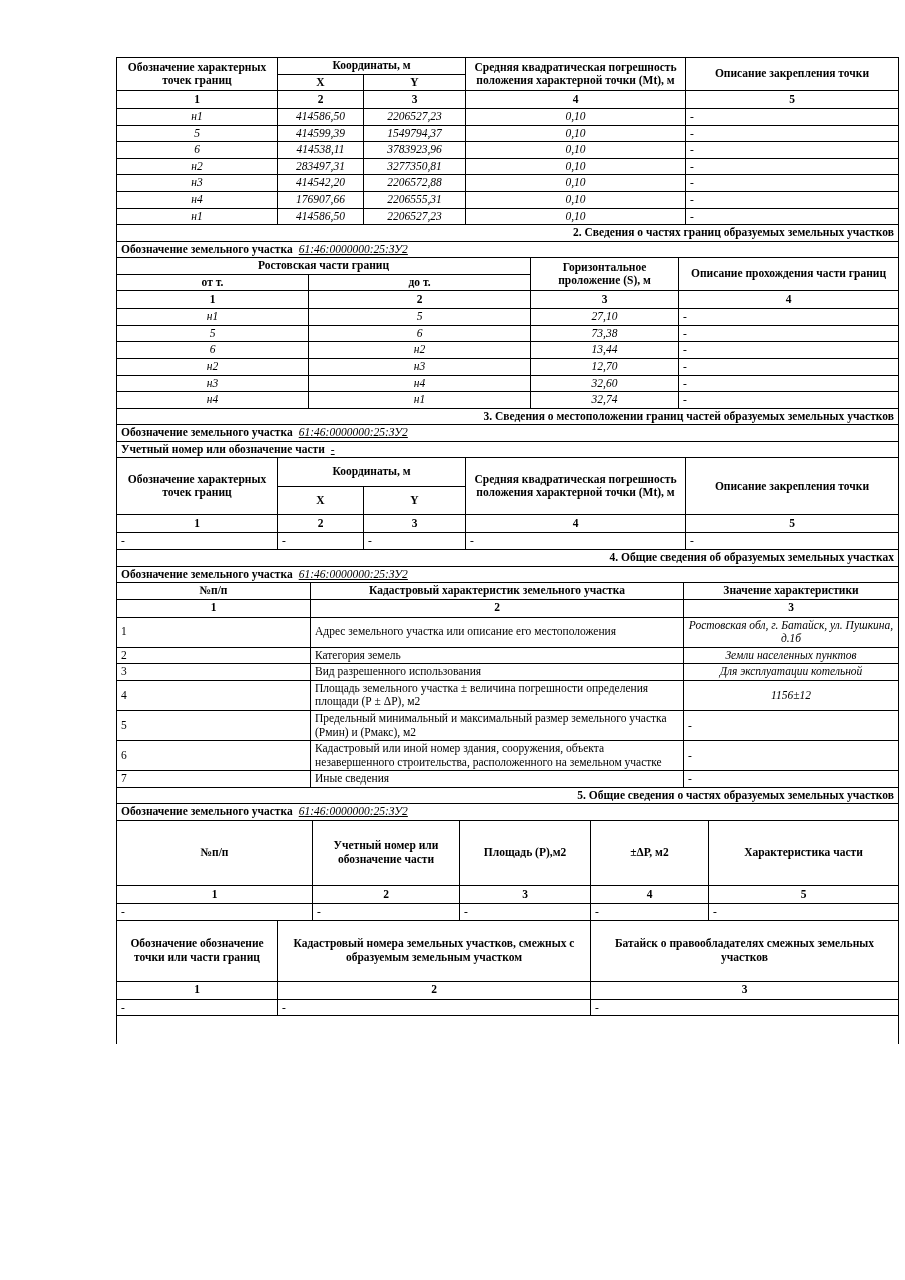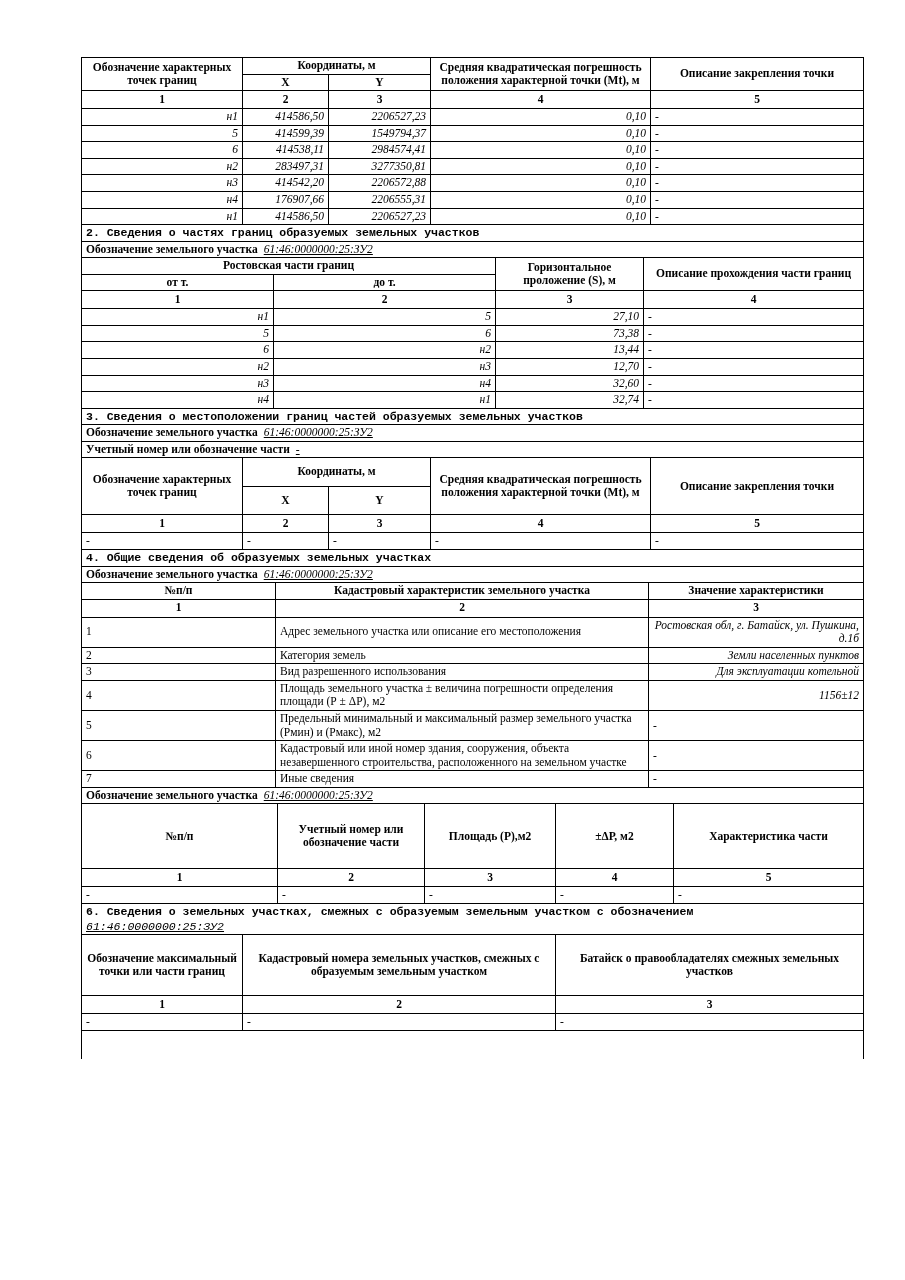--- a/index.html
+++ b/index.html
@@ -25,20 +25,21 @@
   .doc {
     position: absolute;
     left: 81px;
     top: 57px;
     width: 782px;
   }
   table.grid {
     border-collapse: collapse;
     width: 782px;
     table-layout: fixed;
+    margin-left: 35px;
   }
   table.grid td {
     border: 1px solid #000000;
     padding: 1px 4px;
     vertical-align: middle;
     font-size: 11.5px;
     line-height: 1.18;
     word-wrap: break-word;
     overflow-wrap: break-word;
   }
@@ -49,24 +50,23 @@
   }
   
   .num {
     font-weight: bold;
     text-align: center;
     height: 15px;
   }
   
   .band {
     font-weight: bold;
-    text-align: left;
+    text-align: right;
     font-size: 11.5px;
     padding: 2px 4px;
-    font-family: Liberation Mono, monospace;
   }
   
   .lbl {
     font-weight: bold;
     text-align: left;
     font-size: 11.5px;
     padding: 2px 4px;
   }
   .lbl .val {
     font-weight: normal;
@@ -74,21 +74,21 @@
     text-decoration: underline;
     padding-left: 6px;
   }
   .lbl .val.plain {
     text-decoration: underline;
     font-style: normal;
   }
   
   .it {
     font-style: italic;
-    text-align: right;
+    text-align: center;
   }
   .ct { text-align: center; }
   
   .pl {
     font-style: normal;
     text-align: left;
   }
   .dash { font-style: normal; }
   .tailrow td {
     height: 26px;
@@ -137,21 +137,21 @@
         <tr>
           <td class="it">5</td>
           <td class="it">414599,39</td>
           <td class="it">1549794,37</td>
           <td class="it">0,10</td>
           <td class="dash">-</td>
         </tr>
         <tr>
           <td class="it">6</td>
           <td class="it">414538,11</td>
-          <td class="it">2984574,41</td>
+          <td class="it">3783923,96</td>
           <td class="it">0,10</td>
           <td class="dash">-</td>
         </tr>
         <tr>
           <td class="it">н2</td>
           <td class="it">283497,31</td>
           <td class="it">3277350,81</td>
           <td class="it">0,10</td>
           <td class="dash">-</td>
         </tr>
@@ -348,20 +348,23 @@
           <td class="pl">Кадастровый или иной номер здания, сооружения, объекта незавершенного строительства, расположенного на земельном участке</td>
           <td class="dash">-</td>
         </tr>
         <tr>
           <td class="pl ct">7</td>
           <td class="pl">Иные сведения</td>
           <td class="dash">-</td>
         </tr>
 
         <tr>
+          <td class="band" colspan="3">5. Общие сведения о частях образуемых земельных участков</td>
+        </tr>
+        <tr>
           <td class="lbl" colspan="3"><span>Обозначение земельного участка</span><span class="val">61:46:0000000:25:ЗУ2</span></td>
         </tr>
       </tbody>
     </table>
 
     <table class="grid" style="margin-top:-1px">
       <colgroup>
         <col style="width:196px">
         <col style="width:147px">
         <col style="width:131px">
@@ -384,38 +387,32 @@
           <td class="num">5</td>
         </tr>
         <tr>
           <td class="dash">-</td>
           <td class="dash">-</td>
           <td class="dash">-</td>
           <td class="dash">-</td>
           <td class="dash">-</td>
         </tr>
 
-        <tr>
-          <td class="band" colspan="5">
-            <div>6. Сведения о земельных участках, смежных с образуемым земельным участком с обозначением</div>
-            <div class="val" style="font-weight:normal;font-style:italic;text-decoration:underline;display:inline-block;margin-top:1px">61:46:0000000:25:ЗУ2</div>
-          </td>
-        </tr>
       </tbody>
     </table>
 
     <table class="grid" style="margin-top:-1px">
       <colgroup>
         <col style="width:161px">
         <col style="width:313px">
         <col style="width:308px">
       </colgroup>
       <tbody>
         <tr>
-          <td class="hd" style="height:58px">Обозначение максимальный точки или части границ</td>
+          <td class="hd" style="height:58px">Обозначение обозначение точки или части границ</td>
           <td class="hd">Кадастровый номера земельных участков, смежных с образуемым земельным участком</td>
           <td class="hd">Батайск о правообладателях смежных земельных участков</td>
         </tr>
         <tr class="num">
           <td class="num">1</td>
           <td class="num">2</td>
           <td class="num">3</td>
         </tr>
         <tr>
           <td class="dash">-</td>

